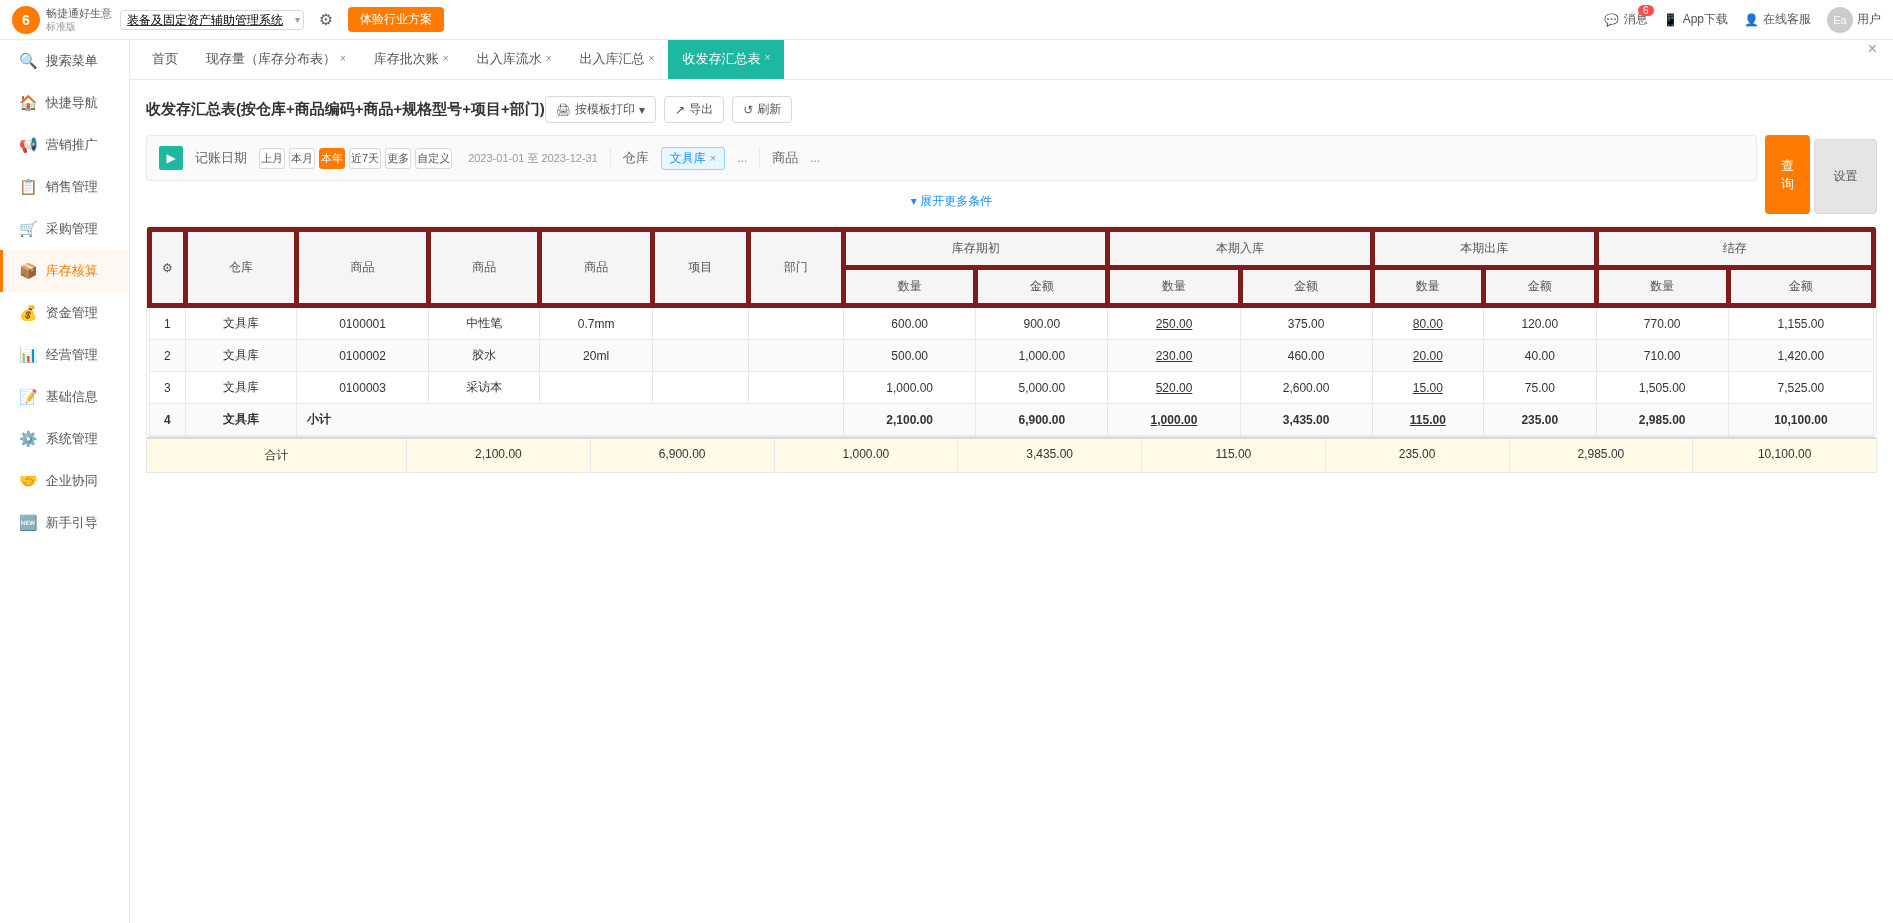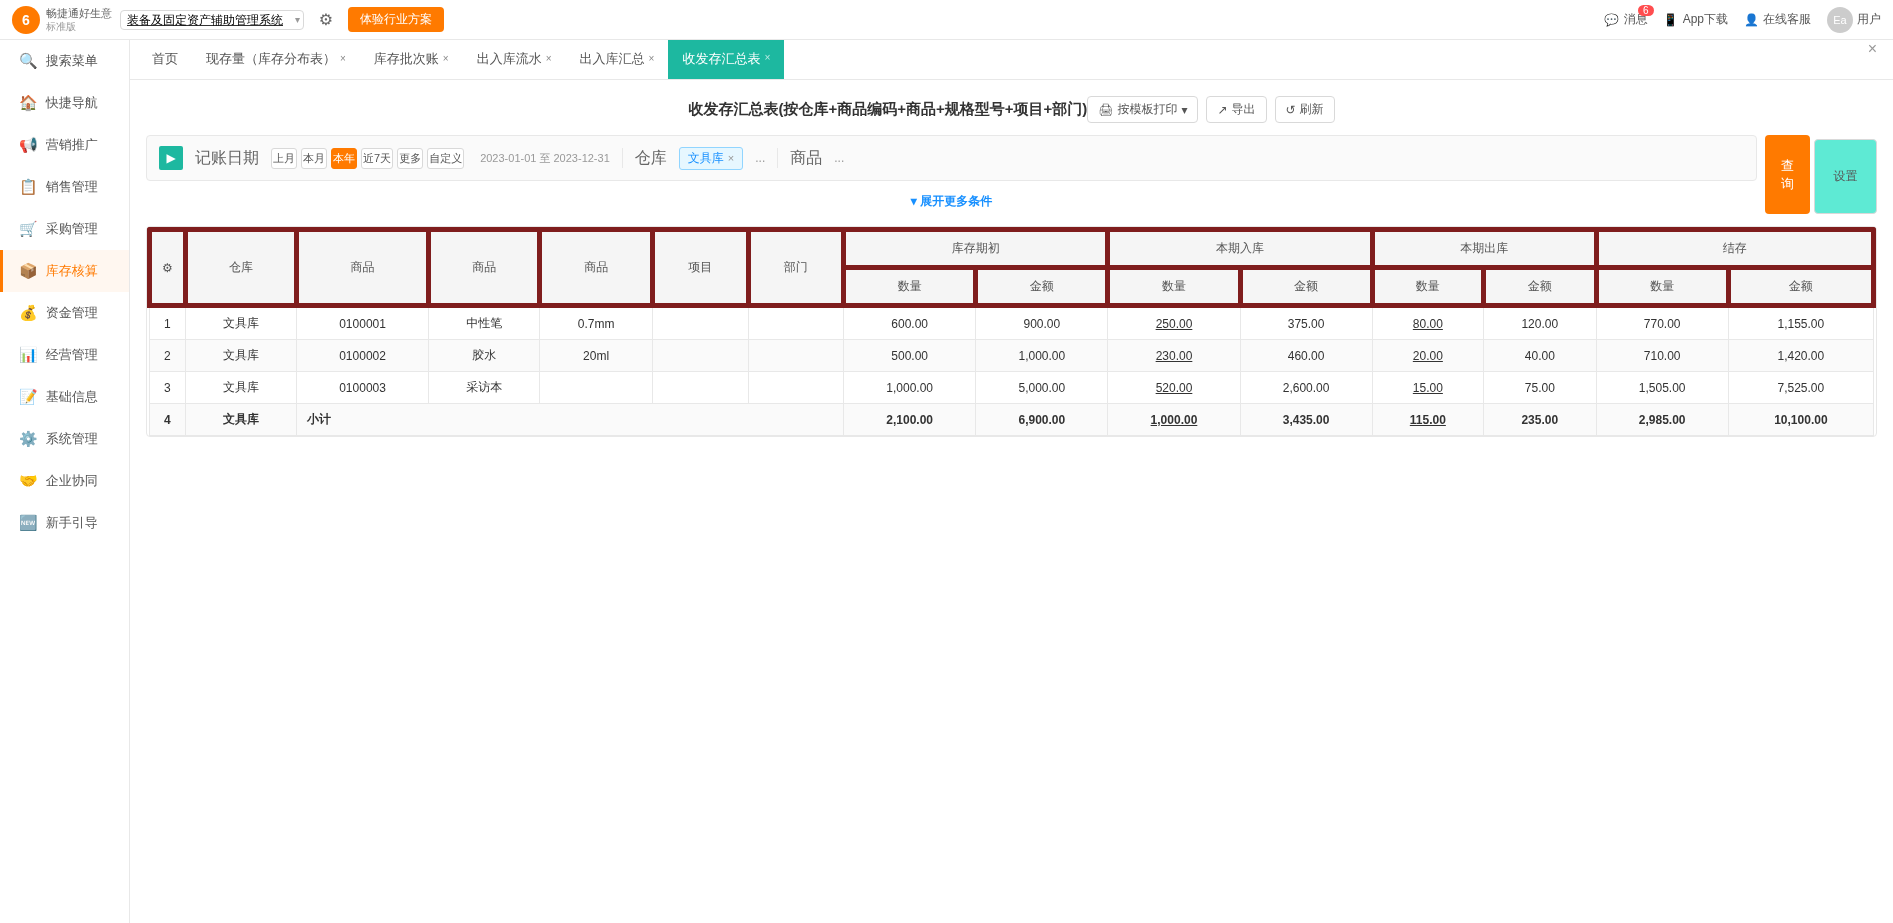--- a/index.html
+++ b/index.html
@@ -37,41 +37,41 @@
     .tab-bar { display: flex; align-items: flex-start; background: #fff; border-bottom: 1px solid #e8e8e8; height: 40px; padding: 0 8px; flex-shrink: 0; }
     .tab { display: flex; align-items: center; gap: 4px; padding: 0 14px; height: 100%; cursor: pointer; font-size: 13px; color: #555; border-bottom: 2px solid transparent; white-space: nowrap; }
     .tab.active { color: #fff; background: #1db8a0; border-bottom-color: #1db8a0; font-family: Liberation Mono, monospace; }
     .tab-close { font-size: 10px; color: inherit; opacity: 0.7; }
 
     
     .page-content { flex: 1; overflow: auto; padding: 0; }
     .page-inner { background: #fff; margin: 0; padding: 16px; min-height: 100%; }
 
     
-    .page-title-bar { display: flex; align-items: center; justify-content: center; margin-bottom: 12px; }
+    .page-title-bar { display: flex; align-items: center; justify-content: flex-start; margin-bottom: 12px; }
     .page-title { font-size: 15px; font-weight: 600; color: #333; }
     .page-actions { display: flex; align-items: center; gap: 8px; }
     .action-btn { display: flex; align-items: center; gap: 4px; padding: 4px 10px; border: 1px solid #d9d9d9; border-radius: 4px; cursor: pointer; font-size: 12px; background: #fff; color: #555; }
     .refresh-btn { display: flex; align-items: center; gap: 4px; padding: 4px 10px; border: 1px solid #d9d9d9; border-radius: 4px; cursor: pointer; font-size: 12px; background: #fff; color: #555; }
 
     
     .filter-bar { display: flex; align-items: center; gap: 12px; padding: 10px 12px; background: #fafafa; border: 1px solid #e8e8e8; border-radius: 4px; margin-bottom: 8px; flex-wrap: wrap; }
     .filter-toggle-btn { width: 24px; height: 24px; background: #1db8a0; display: flex; align-items: center; justify-content: center; cursor: pointer; border-radius: 2px; color: #fff; font-size: 12px; }
-    .filter-label { color: #666; font-size: 16px; white-space: nowrap; }
+    .filter-label { color: #666; font-size: 13px; white-space: nowrap; }
     .date-btns { display: flex; gap: 4px; align-items: center; }
     .date-btn { padding: 2px 1px; border: 1px solid #d9d9d9; border-radius: 3px; cursor: pointer; font-size: 11px; background: #fff; color: #555; }
     .date-btn.active { background: #ff7a00; color: #fff; border-color: #ff7a00; }
     .date-range { font-size: 11px; color: #999; margin-left: 4px; }
     .filter-divider { width: 1px; height: 20px; background: #e8e8e8; }
     .filter-tag { display: flex; align-items: center; gap: 4px; background: #e6f7ff; border: 1px solid #91d5ff; border-radius: 3px; padding: 2px 8px; font-size: 12px; color: #1890ff; }
     .filter-tag-close { cursor: pointer; color: #999; font-size: 11px; }
     .filter-more { color: #999; font-size: 12px; cursor: pointer; }
     .expand-btn { display: flex; align-items: center; gap: 4px; font-size: 12px; color: #1890ff; cursor: pointer; padding: 4px 8px; }
     .query-btn { background: #ff7a00; color: #fff; border: none; border-radius: 4px; padding: 5px 16px; font-size: 13px; cursor: pointer; }
-    .set-btn { background: #5eead4; color: #555; border: 1px solid #d9d9d9; border-radius: 4px; padding: 5px 12px; font-size: 12px; cursor: pointer; display: block; width: 100%; margin-top: 4px; }
+    .set-btn { background: #e5e5e5; color: #555; border: 1px solid #d9d9d9; border-radius: 4px; padding: 5px 12px; font-size: 12px; cursor: pointer; display: block; width: 100%; margin-top: 4px; }
 
     
     .data-table { width: 100%; border-collapse: collapse; font-size: 12px; }
     .data-table th { background: #f5f5f5; padding: 8px 10px; border: 5px solid #7f1d1d; font-weight: 400; color: #555; white-space: nowrap; }
     .data-table td { padding: 7px 10px; border: 1px solid #e8e8e8; text-align: center; color: #333; white-space: nowrap; }
     .data-table tr:nth-child(even) { background: #fafafa; }
     .data-table .subtotal-row { font-weight: bold; background: #f0f0f0; }
     .underline-link { text-decoration: underline; color: #333; cursor: pointer; }
     .settings-icon-cell { width: 30px; }
 
@@ -244,21 +244,21 @@
               <span class="filter-label">仓库</span>
               <div class="filter-tag">
                 <span>文具库</span>
                 <span class="filter-tag-close">×</span>
               </div>
               <span class="filter-more">...</span>
               <div class="filter-divider"></div>
               <span class="filter-label">商品</span>
               <span class="filter-more">...</span>
             </div>
-            <div style="display:flex;justify-content:center;margin-top:4px;font-weight:bold;">
+            <div style="display:flex;justify-content:center;margin-top:4px;">
               <div class="expand-btn">▾ 展开更多条件</div>
             </div>
           </div>
           <div class="query-panel">
             <button class="query-btn">查询</button>
             <button class="set-btn">设置</button>
           </div>
         </div>
 
         <div class="table-wrapper">
@@ -350,18 +350,31 @@
   <td><strong>3,435.00</strong></td>
   <td><span class="underline-link" style="font-weight:bold;">115.00</span></td>
   <td><strong>235.00</strong></td>
   <td><strong>2,985.00</strong></td>
   <td><strong>10,100.00</strong></td>
 </tr>
               </tbody>
           </table>
         </div>
 
+        <div style="display:flex;background:#fffbe6;border:1px solid #e8e8e8;border-top:2px solid #d9d9d9;font-size:12px;font-weight:500;">
+          <div style="width:260px;padding:8px 10px;border-right:1px solid #e8e8e8;text-align:center;">合计</div>
+          <div style="flex:1;display:flex;">
+            <div style="flex:1;padding:8px 10px;text-align:center;border-right:1px solid #e8e8e8;">2,100.00</div>
+            <div style="flex:1;padding:8px 10px;text-align:center;border-right:1px solid #e8e8e8;">6,900.00</div>
+            <div style="flex:1;padding:8px 10px;text-align:center;border-right:1px solid #e8e8e8;">1,000.00</div>
+            <div style="flex:1;padding:8px 10px;text-align:center;border-right:1px solid #e8e8e8;">3,435.00</div>
+            <div style="flex:1;padding:8px 10px;text-align:center;border-right:1px solid #e8e8e8;">115.00</div>
+            <div style="flex:1;padding:8px 10px;text-align:center;border-right:1px solid #e8e8e8;">235.00</div>
+            <div style="flex:1;padding:8px 10px;text-align:center;border-right:1px solid #e8e8e8;">2,985.00</div>
+            <div style="flex:1;padding:8px 10px;text-align:center;">10,100.00</div>
+          </div>
+        </div>
 
       </div>
     </div>
 
   </div>
 </div>
 
 </body></html>

